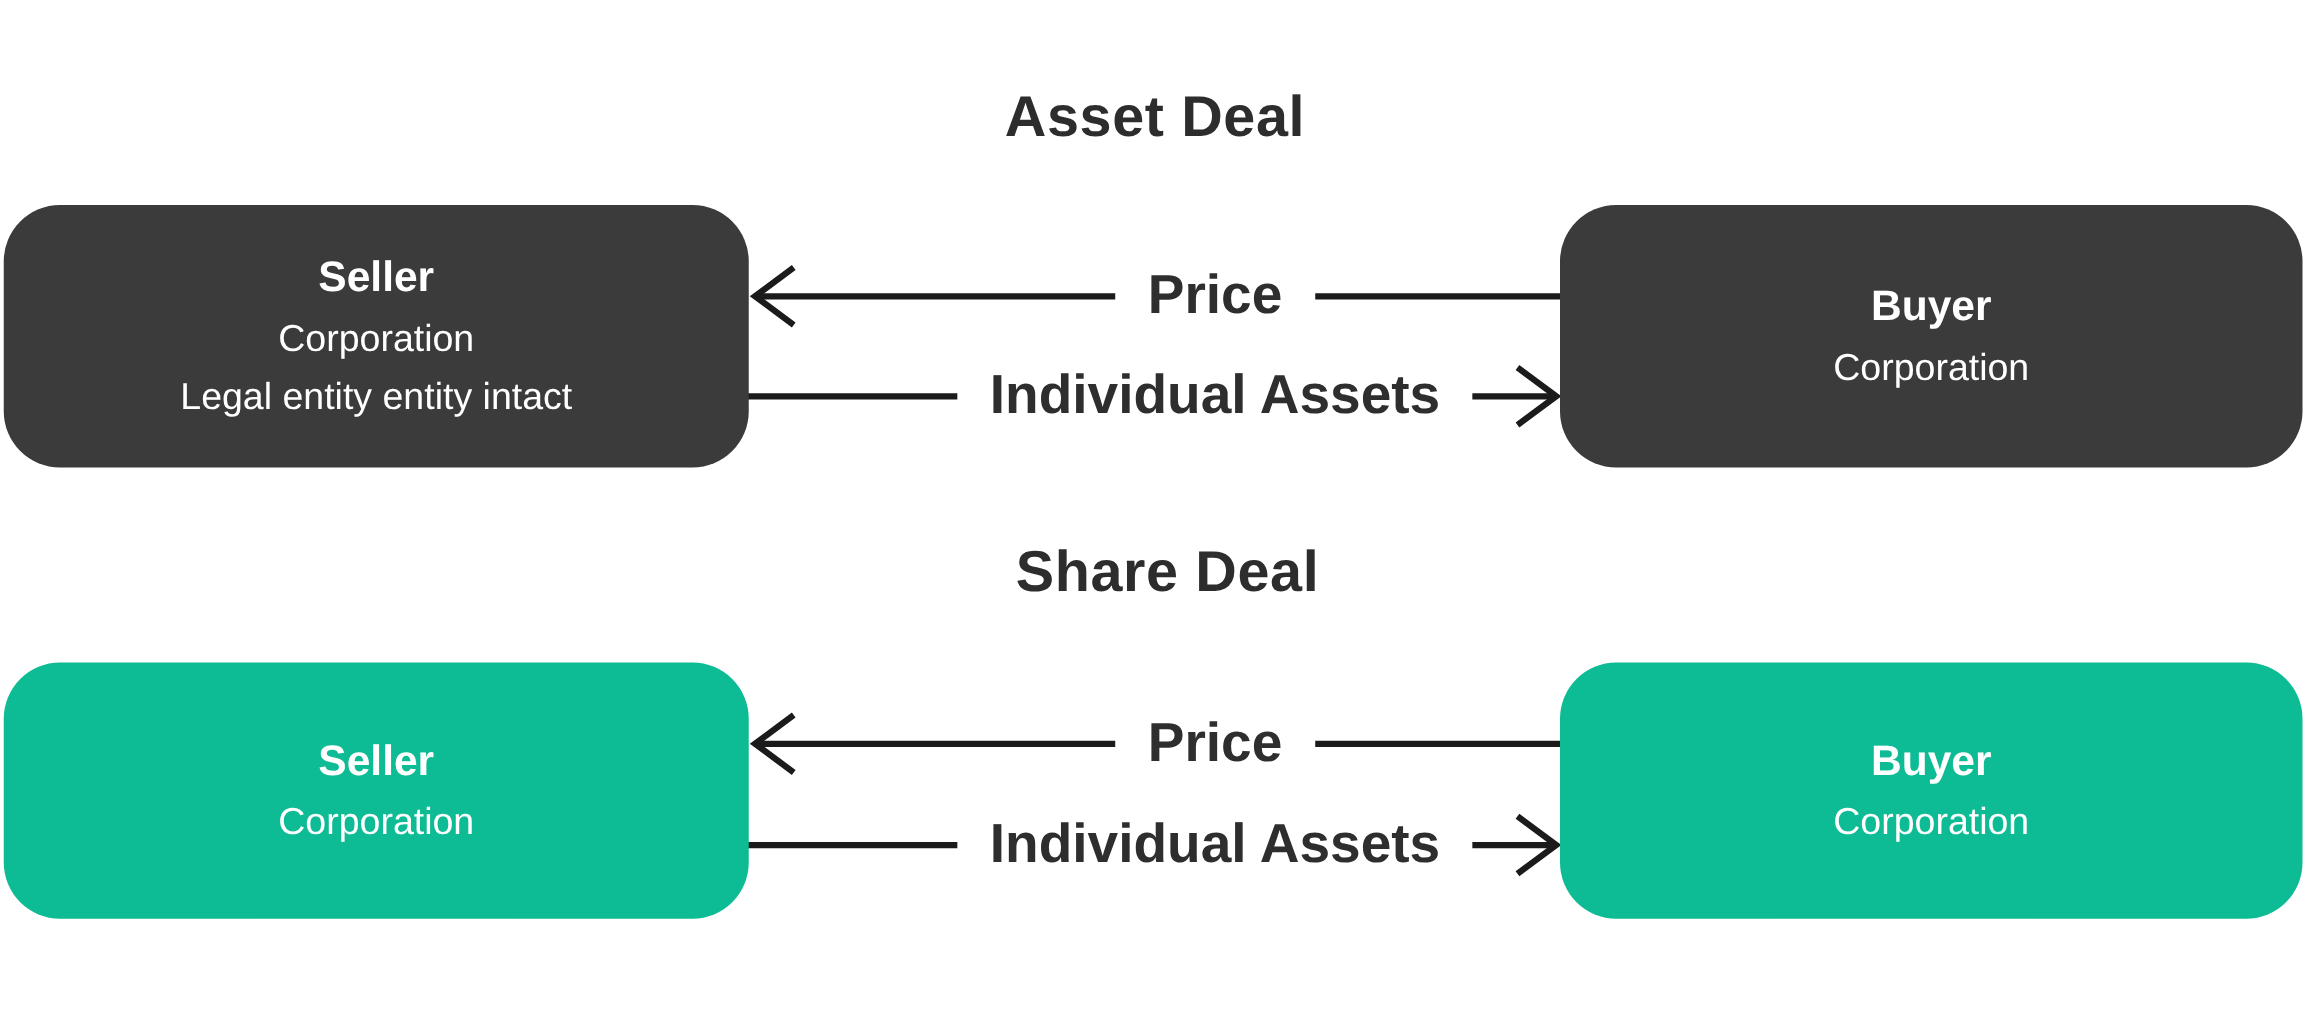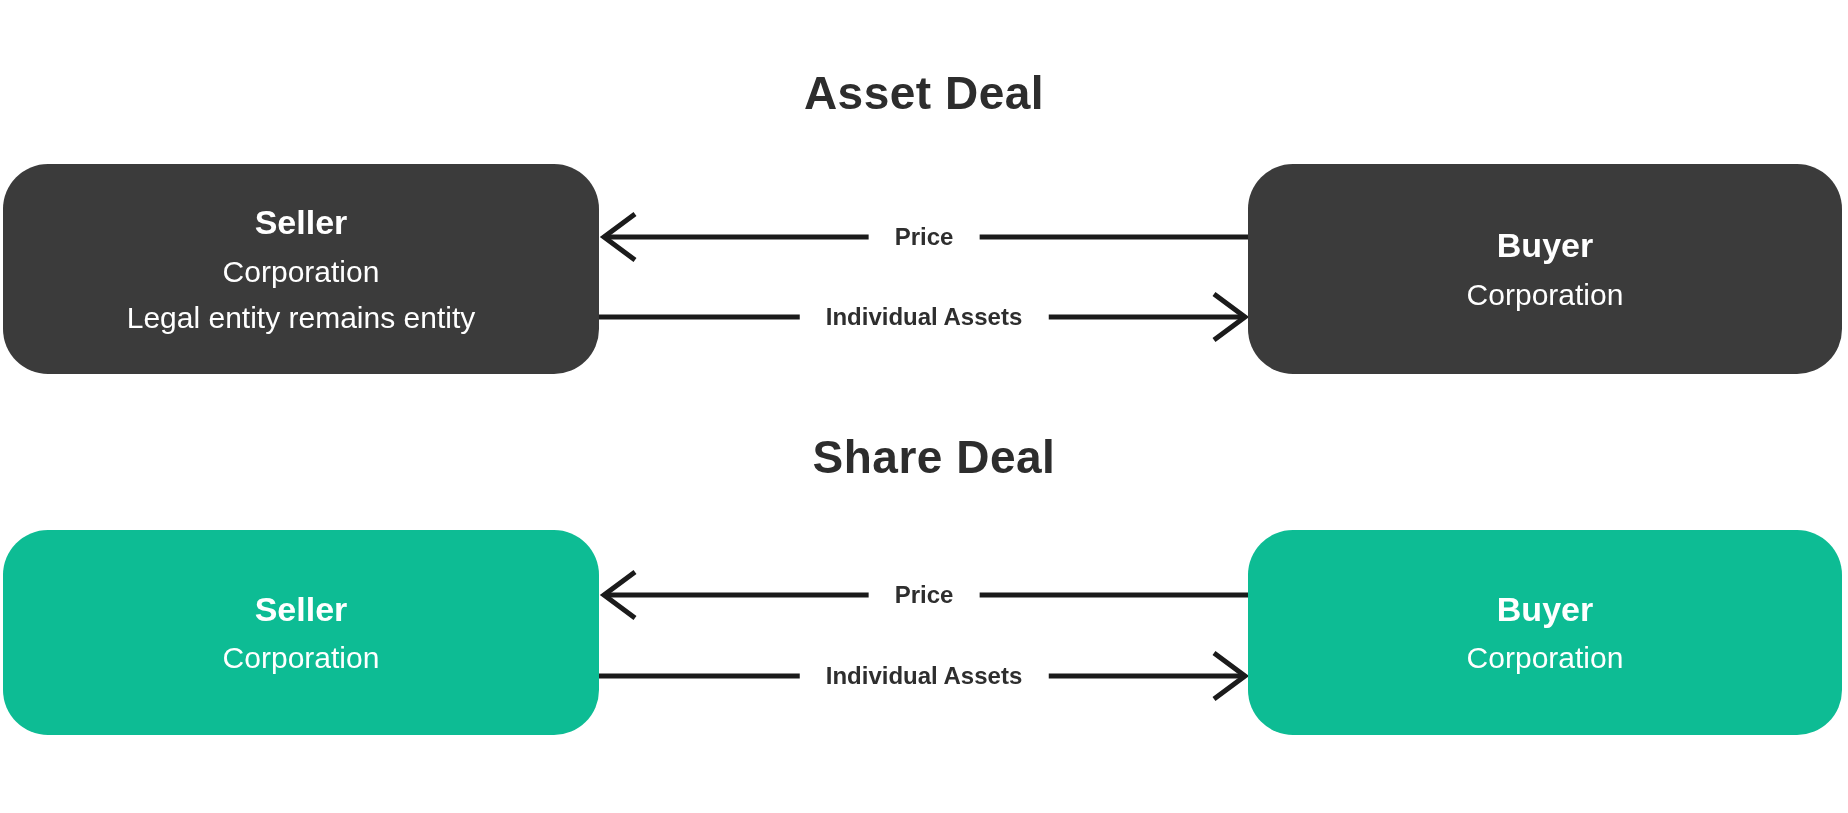--- a/index.html
+++ b/index.html
@@ -73,25 +73,25 @@
     height: 813px;
     z-index: 1;
   }
   .arrow-line {
     stroke: var(--arrow);
     stroke-width: 5px;
     fill: none;
   }
   .arrow-label {
     position: absolute;
-    left: 924px;
+    left: 972px;
     transform: translate(-50%, -50%);
     background: var(--background);
     padding: 0 26px;
-    font-size: 24px;
+    font-size: 44px;
     font-weight: 700;
     color: var(--label);
     white-space: nowrap;
     z-index: 2;
     line-height: 1.2;
   }
   #label-asset-price { top: 237px; }
   #label-asset-assets { top: 317px; }
   #label-share-price { top: 595px; }
   #label-share-assets { top: 676px; }
@@ -120,21 +120,21 @@
   </svg>
 
   <span class="arrow-label" id="label-asset-price">Price</span>
   <span class="arrow-label" id="label-asset-assets">Individual Assets</span>
   <span class="arrow-label" id="label-share-price">Price</span>
   <span class="arrow-label" id="label-share-assets">Individual Assets</span>
 
   <div class="node dark" id="node-asset-seller">
     <div class="node-name">Seller</div>
     <div class="node-sub">Corporation</div>
-    <div class="node-sub">Legal entity remains entity</div>
+    <div class="node-sub">Legal entity entity intact</div>
   </div>
 
   <div class="node dark" id="node-asset-buyer">
     <div class="node-name">Buyer</div>
     <div class="node-sub">Corporation</div>
   </div>
 
   <div class="node green" id="node-share-seller">
     <div class="node-name">Seller</div>
     <div class="node-sub">Corporation</div>

